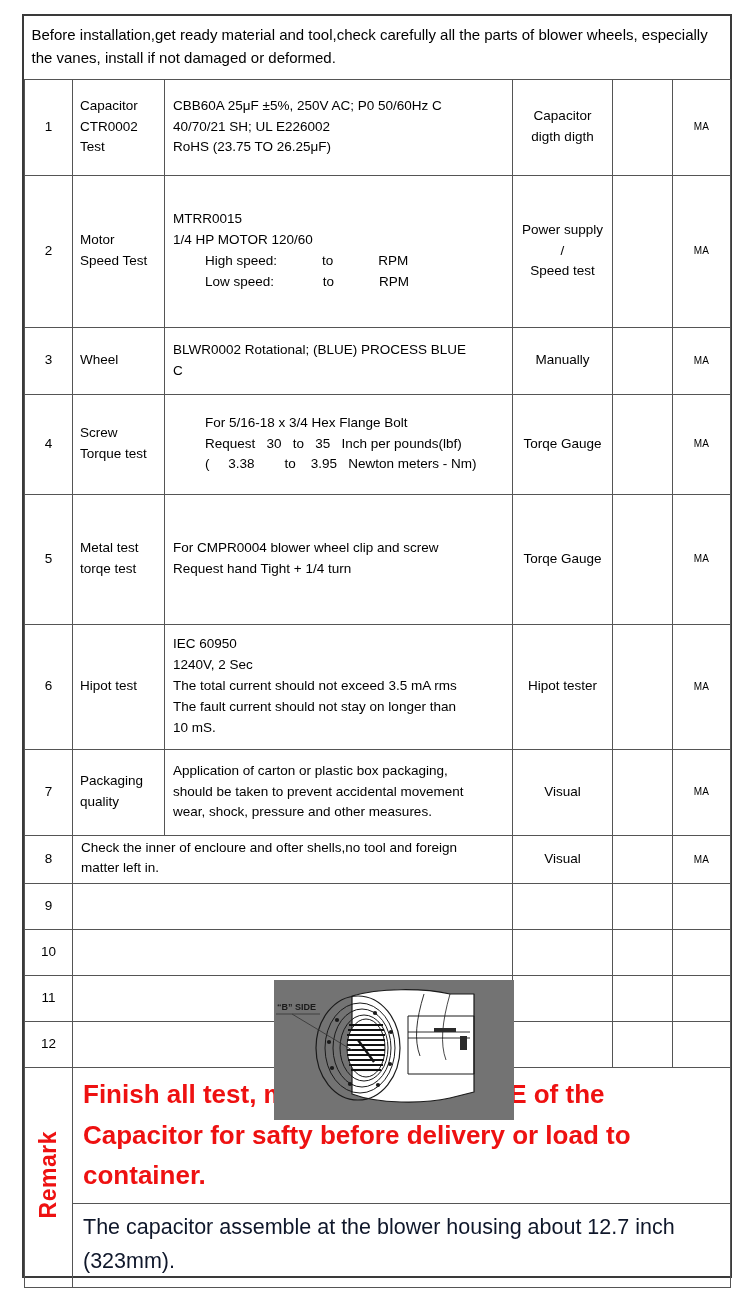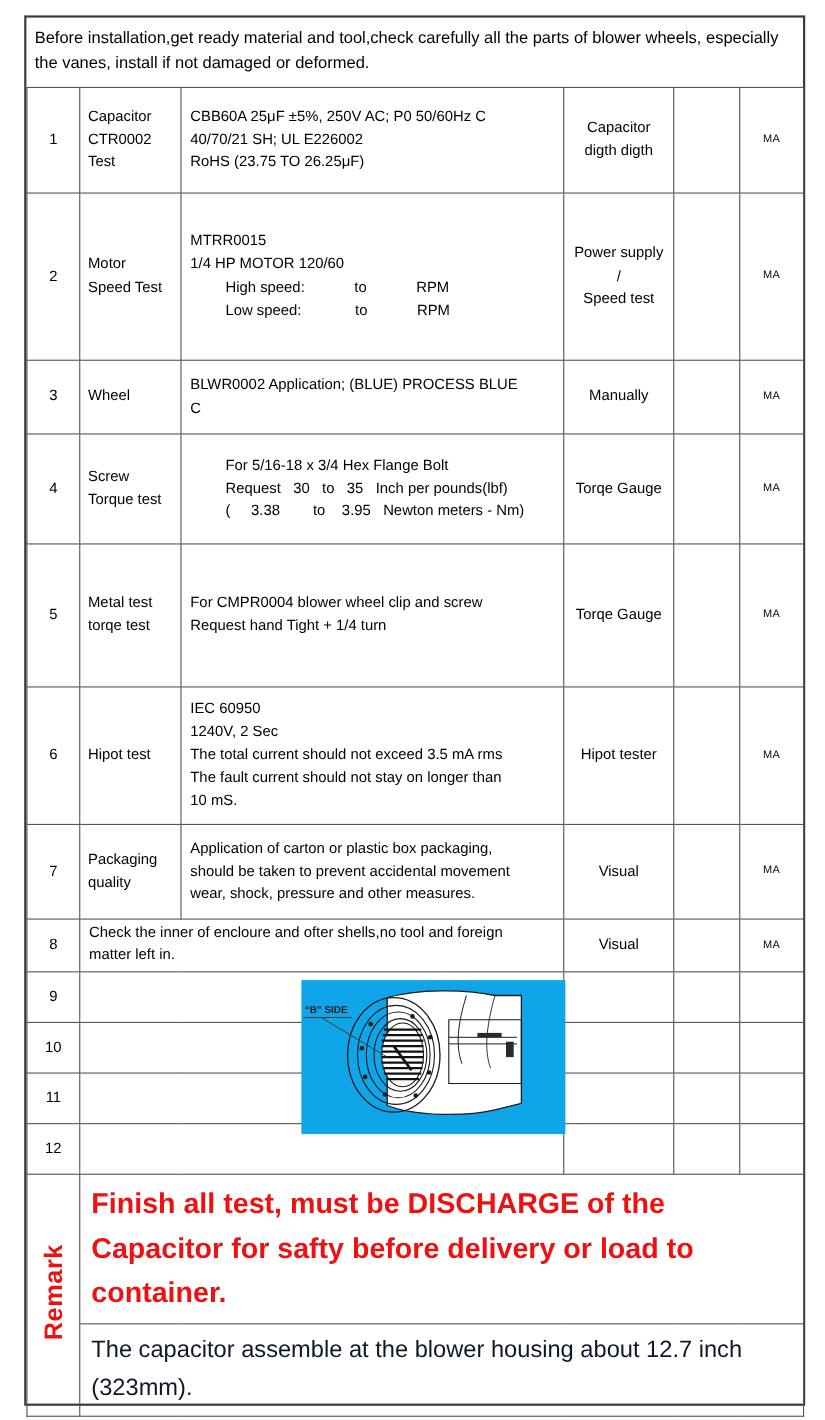--- a/index.html
+++ b/index.html
@@ -95,24 +95,24 @@
     position: absolute;
     left: 0;
     top: 0;
     width: 706px;
     height: 100%;
     pointer-events: none;
   }
   #blower-drawing {
     position: absolute;
     left: 250px;
-    top: 875px;
+    top: 964px;
     width: 240px;
     height: 140px;
-    background: #0ea5e9;
+    background: #737373;
   }
 
   
   .remark-label-cell {
     text-align: center;
     vertical-align: middle !important;
     padding: 0 !important;
   }
   .remark-label {
     display: inline-block;
@@ -199,21 +199,21 @@
         <td class="blank"></td>
         <td class="sig">MA</td>
       </tr>
 
       <tr style="height:67px;">
         <td class="no">3</td>
         <td class="task">
           <div>Wheel</div>
         </td>
         <td class="spec">
-          <div>BLWR0002 Application; (BLUE) PROCESS BLUE</div>
+          <div>BLWR0002 Rotational; (BLUE) PROCESS BLUE</div>
           <div>C</div>
         </td>
         <td class="method">
           <div>Manually</div>
         </td>
         <td class="blank"></td>
         <td class="sig">MA</td>
       </tr>
 
       <tr style="height:100px;">

